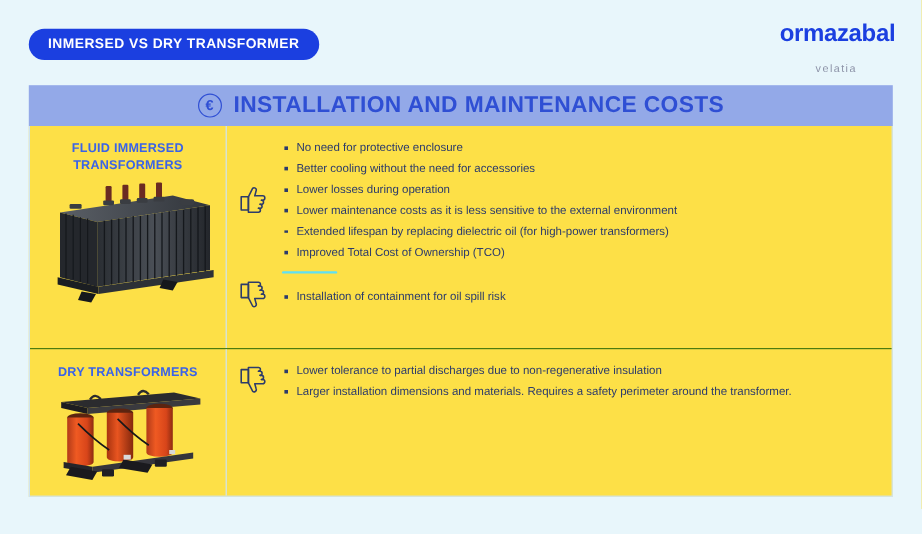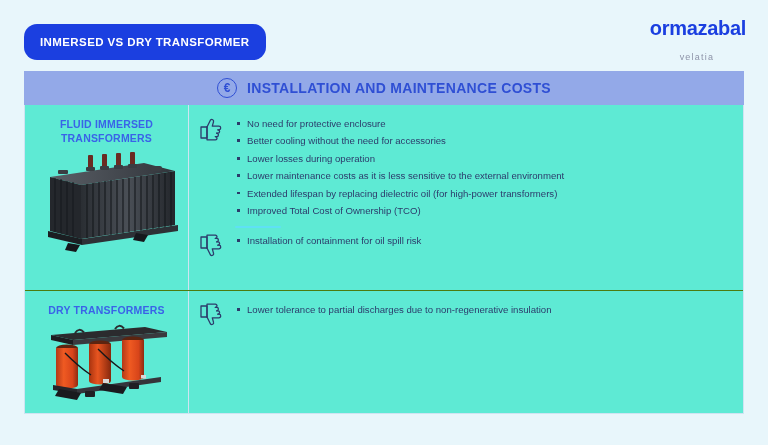--- a/index.html
+++ b/index.html
@@ -19,21 +19,21 @@
   .topbar {
     position: absolute;
     left: 0; top: 0;
     width: 768px;
     height: 68px;
   }
   .pill {
     position: absolute;
     left: 24px;
     top: 24px;
-    height: 36px;
+    height: 26px;
     padding: 0 16px;
     background: #1b3fe0;
     color: #ffffff;
     border-radius: 13px;
     display: flex;
     align-items: center;
     font-size: 11.5px;
     font-weight: bold;
     letter-spacing: 0.4px;
     white-space: nowrap;
@@ -87,30 +87,30 @@
     display: flex;
     align-items: center;
     justify-content: center;
     font-size: 12px;
     font-weight: bold;
     color: #2f4fd4;
     box-sizing: border-box;
     line-height: 1;
   }
   .card-header-title {
-    font-size: 14px;
+    font-size: 19px;
     font-weight: bold;
     color: #2f4fd4;
     letter-spacing: 0.3px;
   }
 
   .card-body {
     border: 1px solid #cfe4f2;
     border-top: none;
-    background: #5eead4;
+    background: #fde047;
     height: 309px;
     box-sizing: border-box;
   }
 
   .row {
     display: flex;
     box-sizing: border-box;
   }
   .row-immersed { height: 185px; }
   .row-dry { height: 123px; border-top: 1px solid #4d7c0f; }
@@ -142,21 +142,21 @@
   }
 
   
   .tx-wrap {
     margin-top: 6px;
   }
 
   
   .block {
     display: flex;
-    align-items: flex-start;
+    align-items: center;
     gap: 8px;
   }
   .block-neg { margin-top: 4px; }
   .icon-hand {
     width: 26px;
     flex-shrink: 0;
     padding-top: 2px;
   }
   ul.points {
     margin: 0;
@@ -383,19 +383,20 @@
             <svg width="26" height="24" viewBox="0 0 26 24" fill="none" stroke="#2c3b6b" stroke-width="1.3" stroke-linejoin="round" stroke-linecap="round">
               <path d="M2 3 h6 v11 h-6 z"></path>
               <path d="M8 14 l3.5 7 a1.8 1.8 0 0 0 3 -1.8 l-1.2 -4.4 h6.6 a1.8 1.8 0 0 0 0 -3.6 h-1"></path>
               <path d="M18.9 11.2 a1.7 1.7 0 0 0 0 -3.4 h-1.2"></path>
               <path d="M17.7 7.8 a1.7 1.7 0 0 0 0 -3.4 h-1.3"></path>
               <path d="M16.4 4.4 a1.6 1.6 0 0 0 0 -3.2 h-8.4 v12.8"></path>
             </svg>
           </div>
           <ul class="points">
             <li>Lower tolerance to partial discharges due to non-regenerative insulation</li>
+            <li>Larger installation dimensions and materials. Requires a safety perimeter around the transformer.</li>
           </ul>
         </div>
       </div>
     </div>
 
   </div>
 </div>
 
 </body></html>

